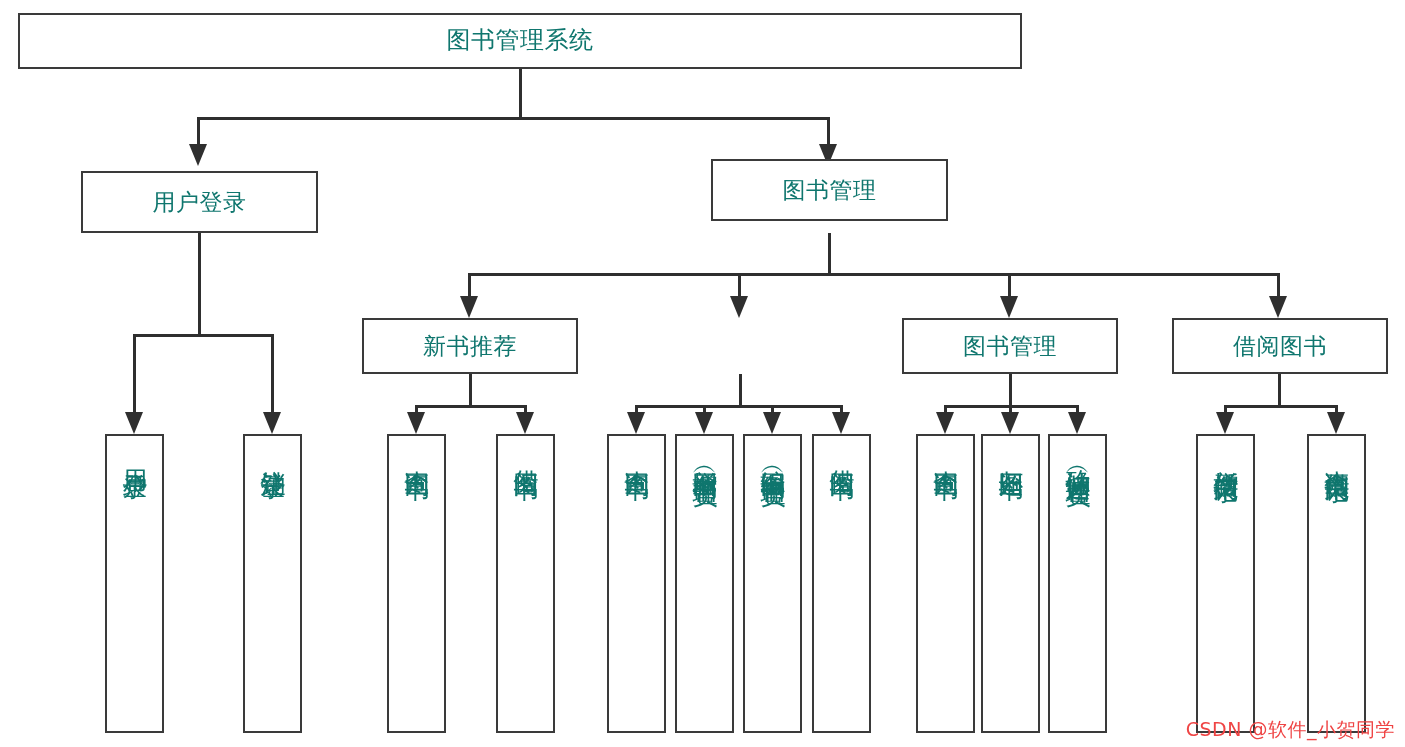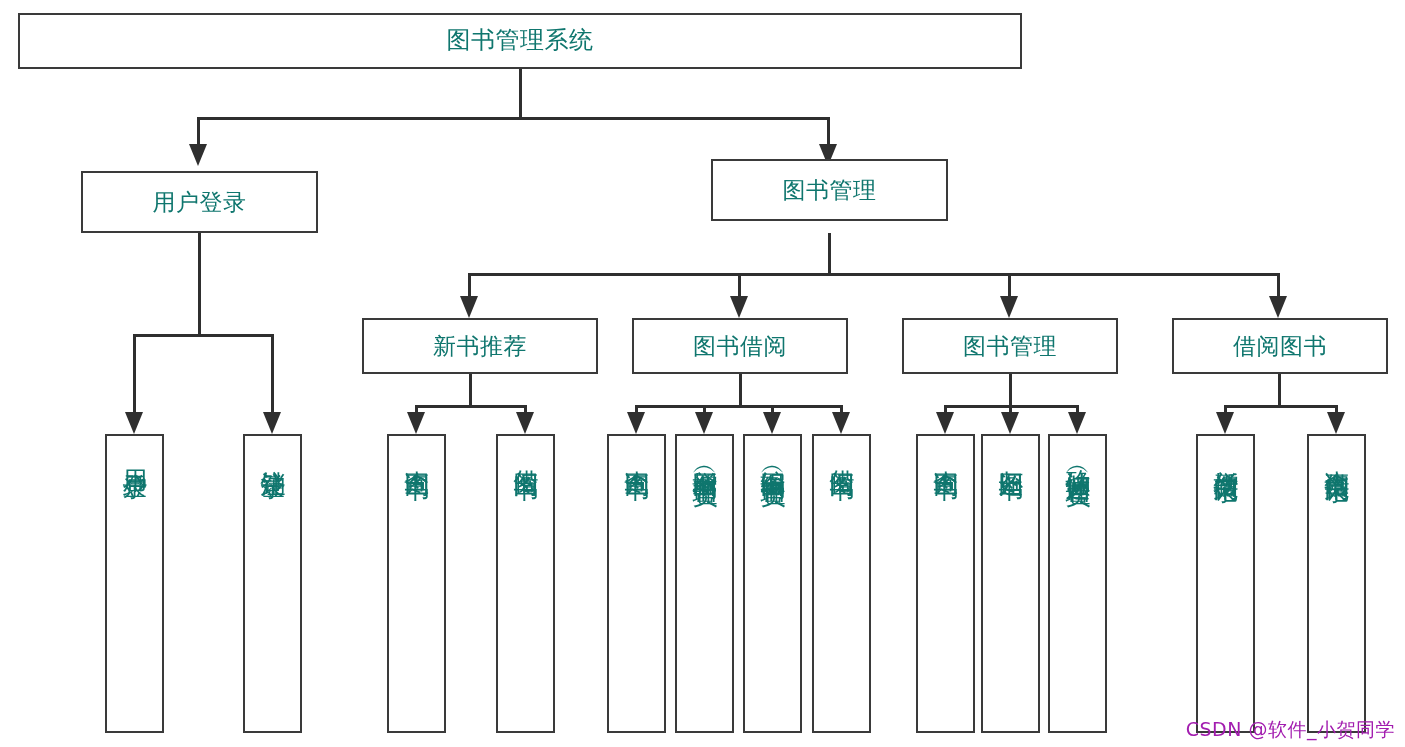--- a/index.html
+++ b/index.html
@@ -69,21 +69,21 @@
     height: 0;
     border-left: 9px solid transparent;
     border-right: 9px solid transparent;
     border-top: 22px solid #2f2f2f;
   }
   #watermark {
     position: absolute;
     right: 10px;
     bottom: 4px;
     font-size: 19px;
-    color: #a21caf;
+    color: #ef4444;
     white-space: nowrap;
     letter-spacing: 0.5px;
     user-select: none;
   }
 </style>
 </head>
 <body>
 
 <div id="diagram-root">
 
@@ -117,27 +117,24 @@
   <div class="seg h" style="left:468px; top:273px; width:812px; height:3px;"></div>
   <div class="seg v" style="left:468px; top:273px; width:3px; height:23px;"></div>
   <div class="seg v" style="left:738px; top:273px; width:3px; height:23px;"></div>
   <div class="seg v" style="left:1008px; top:273px; width:3px; height:23px;"></div>
   <div class="seg v" style="left:1277px; top:273px; width:3px; height:23px;"></div>
   <div class="arrow" style="left:460px; top:296px;"></div>
   <div class="arrow" style="left:730px; top:296px;"></div>
   <div class="arrow" style="left:1000px; top:296px;"></div>
   <div class="arrow" style="left:1269px; top:296px;"></div>
 
-  <div class="node horiz" style="left:362px; top:318px; width:236px; height:56px;">
+  <div class="node horiz" style="left:362px; top:318px; width:216px; height:56px;">
     <span class="node-label">新书推荐</span>
   </div>
 
-  <div class="node horiz" style="left:632px; top:318px; width:216px; height:56px;">
-    <span class="node-label">图书借阅</span>
-  </div>
 
   <div class="node horiz" style="left:902px; top:318px; width:216px; height:56px;">
     <span class="node-label">图书管理</span>
   </div>
 
   <div class="node horiz" style="left:1172px; top:318px; width:216px; height:56px;">
     <span class="node-label">借阅图书</span>
   </div>
 
   <div class="seg v" style="left:469px; top:374px; width:3px; height:31px;"></div>

